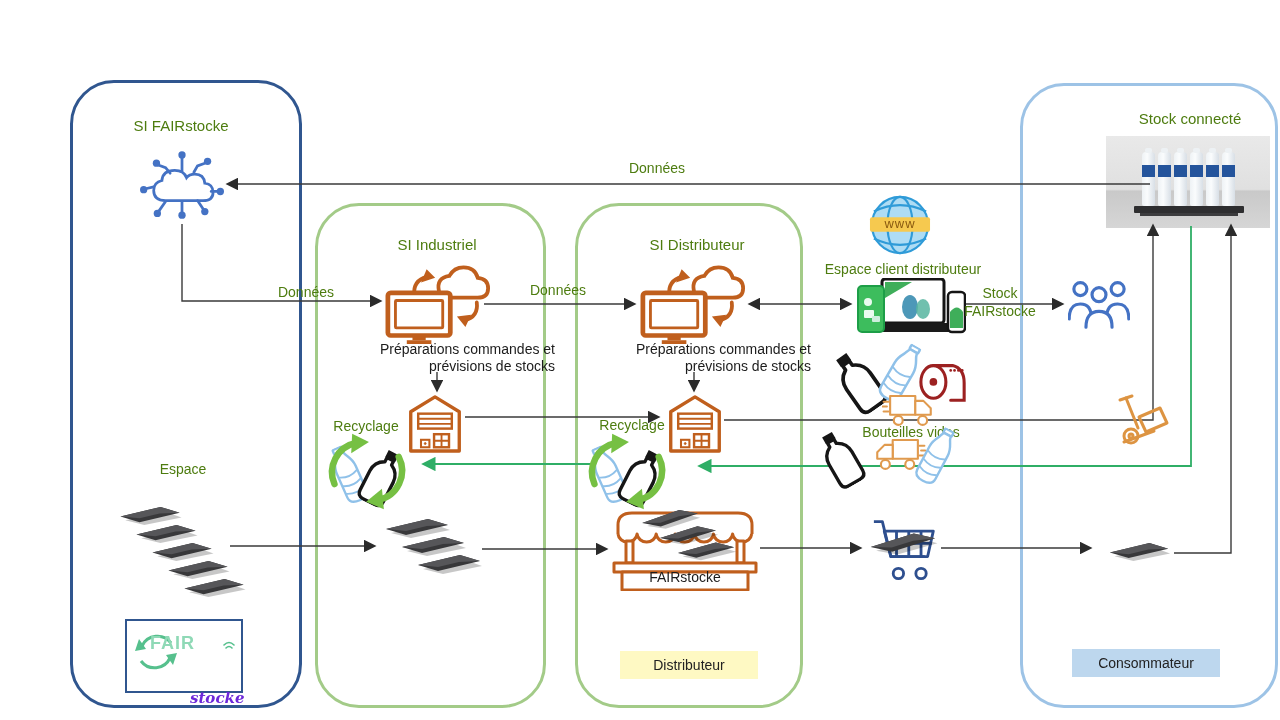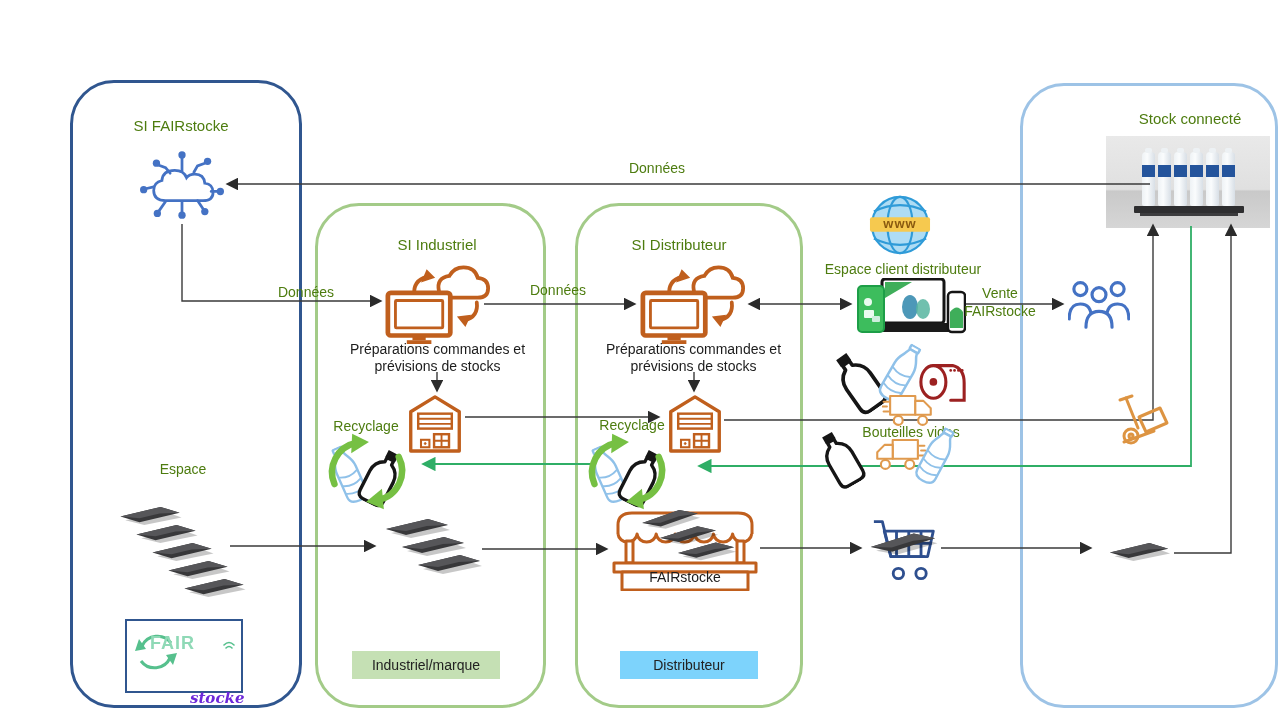--- a/index.html
+++ b/index.html
@@ -1,21 +1,21 @@
 <!DOCTYPE html>
 <html><head>
 <meta charset="utf-8">
 <style>
   html,body{margin:0;padding:0;background:#fff;}
   #canvas{position:relative;width:1280px;height:720px;background:#fff;overflow:hidden;
           font-family:"Liberation Sans",sans-serif;color:#1c1c1c;}
   .abs{position:absolute;}
   .lane{position:absolute;border-radius:44px;background:transparent;}
   .lbl{position:absolute;font-size:14px;color:#4d7c0f;text-align:center;white-space:nowrap;}
-  .lbl2{position:absolute;font-size:14px;color:#1c1c1c;text-align:center;line-height:17px;}
+  .lbl2{position:absolute;font-size:14px;color:#1c1c1c;text-align:right;line-height:17px;}
   .title{position:absolute;top:36px;left:50%;transform:translateX(-50%);
          font-size:33px;color:#111;letter-spacing:0.5px;}
   .footer-box{position:absolute;display:flex;align-items:center;justify-content:center;
               font-size:14px;color:#222;}
   .photo{position:absolute;left:1106px;top:136px;width:164px;height:92px;
          background:linear-gradient(180deg,#e9e9e9 0%,#e0e0e0 58%,#c9c9c9 60%,#d6d6d6 100%);}
   .bottles-row{position:absolute;left:36px;top:16px;display:flex;gap:3px;}
   .pbottle{width:13px;height:54px;background:linear-gradient(90deg,#eef2f5,#fafcfd 40%,#d8dfe6);
            border-radius:4px 4px 2px 2px;position:relative;}
   .pbottle::before{content:'';position:absolute;top:-4px;left:3px;width:7px;height:5px;
@@ -23,21 +23,21 @@
   .pbottle::after{content:'';position:absolute;top:13px;left:0;right:0;height:12px;background:#24549c;}
   .ptray{position:absolute;left:28px;top:70px;width:110px;height:7px;background:#2e2e30;border-radius:1px;}
   .ptray::after{content:'';position:absolute;left:6px;top:7px;width:98px;height:3px;background:#3c3c3e;}
   .logo-box{position:absolute;left:125px;top:619px;width:114px;height:70px;background:#fff;
             border:2px solid #30568f;}
   .logo-fair{position:absolute;left:23px;top:12px;font-size:18px;font-weight:700;
              color:#8fd9b6;letter-spacing:1px;}
   .logo-stocke{position:absolute;left:63px;top:23px;font-size:15px;font-weight:700;font-style:italic;
                color:#6d28d9;font-family:"DejaVu Serif",serif;margin-top:45px;}
   .www-lbl{position:absolute;left:869px;top:216px;width:62px;text-align:center;
-           font-size:13px;font-weight:700;color:#8a5a10;letter-spacing:1px;}
+           font-size:13px;font-weight:400;color:#8a5a10;letter-spacing:1px;}
   .smk-lbl{position:absolute;left:622px;top:569px;width:126px;text-align:center;font-size:14px;}
 </style>
 </head>
 <body>
 
 <div id="canvas">
 
   <svg width="0" height="0" style="position:absolute" aria-hidden="true">
     <defs>
       <symbol id="sym-tray" viewBox="0 0 68 22">
@@ -283,23 +283,22 @@
     </svg>
   <svg class="abs" style="left:383px;top:517px" width="70" height="22">
       <use href="#sym-tray"></use>
     </svg>
   <svg class="abs" style="left:399px;top:535px" width="70" height="22">
       <use href="#sym-tray"></use>
     </svg>
   <svg class="abs" style="left:415px;top:553px" width="70" height="22">
       <use href="#sym-tray"></use>
     </svg>
-  <div class="footer-box" style="left:352px;top:651px;width:148px;height:28px;background:#c5e0b4">Industriel/marque</div>
-
-  <div class="lbl" style="left:594px;top:236px;width:170px;font-size:15px">SI Distributeur</div>
+
+  <div class="lbl" style="left:612px;top:236px;width:170px;font-size:15px">SI Distributeur</div>
   <svg class="abs" style="left:640px;top:257px" width="106" height="87">
       <use href="#sym-si"></use>
     </svg>
   <div class="lbl2" style="left:576px;top:341px;width:235px">Préparations commandes et prévisions de stocks</div>
   <svg class="abs" style="left:667px;top:392px" width="56" height="62">
       <use href="#sym-wh"></use>
     </svg>
   <div class="lbl" style="left:594px;top:417px;width:76px">Recyclage</div>
   <svg class="abs" style="left:584px;top:430px" width="88" height="82">
       <use href="#sym-recycle"></use>
@@ -318,21 +317,21 @@
   <svg class="abs" style="left:640px;top:509px;transform:rotate(-6deg)" width="62" height="20">
       <use href="#sym-tray"></use>
     </svg>
   <svg class="abs" style="left:658px;top:525px;transform:rotate(-4deg)" width="62" height="20">
       <use href="#sym-tray"></use>
     </svg>
   <svg class="abs" style="left:676px;top:541px;transform:rotate(-2deg)" width="62" height="20">
       <use href="#sym-tray"></use>
     </svg>
   <div class="smk-lbl">FAIRstocke</div>
-  <div class="footer-box" style="left:620px;top:651px;width:138px;height:28px;background:#7dd3fc">Distributeur</div>
+  <div class="footer-box" style="left:620px;top:651px;width:138px;height:28px;background:#fef9c3">Distributeur</div>
 
   <svg class="abs" style="left:869px;top:194px" width="62" height="62">
       <use href="#sym-globe"></use>
     </svg>
   <div class="www-lbl">www</div>
   <div class="lbl" style="left:818px;top:261px;width:170px">Espace client distributeur</div>
 
   <svg class="abs" style="left:856px;top:278px" width="110" height="60">
     <rect x="26" y="1" width="62" height="44" rx="3" fill="#fff" stroke="#151515" stroke-width="3"></rect>
     <polygon points="29,4 56,4 29,20" fill="#3fae5a"></polygon>
@@ -340,21 +339,21 @@
     <ellipse cx="67" cy="31" rx="7" ry="10" fill="#57b5a0" opacity="0.85"></ellipse>
     <path d="M20,45 h74 l7,9 H13 z" fill="#1a1a1a"></path>
     <rect x="2" y="8" width="26" height="46" rx="4" fill="#3dbd5d" stroke="#1d9e47" stroke-width="2"></rect>
     <circle cx="12" cy="24" r="4" fill="#eafbef"></circle>
     <rect x="8" y="32" width="10" height="8" rx="1" fill="#eafbef"></rect>
     <rect x="16" y="38" width="8" height="6" rx="1" fill="#cdeedd"></rect>
     <rect x="92" y="14" width="17" height="40" rx="4" fill="#fff" stroke="#151515" stroke-width="2.5"></rect>
     <path d="M94,34 q7,-9 13,0 v16 h-13 z" fill="#3fae5a"></path>
   </svg>
 
-  <div class="lbl" style="left:950px;top:285px;width:100px">Vente</div>
+  <div class="lbl" style="left:950px;top:285px;width:100px">Stock</div>
   <div class="lbl" style="left:943px;top:303px;width:114px">FAIRstocke</div>
   <svg class="abs" style="left:1068px;top:277px" width="62" height="54">
       <use href="#sym-people"></use>
     </svg>
 
   <svg class="abs" style="left:840px;top:350px;transform:rotate(-35deg)" width="38" height="64">
       <use href="#sym-bottle-black"></use>
     </svg>
   <svg class="abs" style="left:886px;top:342px;transform:rotate(30deg)" width="30" height="62">
       <use href="#sym-bottle-blue"></use>
@@ -385,18 +384,19 @@
       <use href="#sym-cart"></use>
     </svg>
   <svg class="abs" style="left:868px;top:532px;transform:rotate(-4deg)" width="72" height="23">
       <use href="#sym-tray"></use>
     </svg>
   <svg class="abs" style="left:1108px;top:541px" width="64" height="21">
       <use href="#sym-tray"></use>
     </svg>
 
   <div class="lbl" style="left:1126px;top:110px;width:128px;font-size:15px">Stock connecté</div>
+  <div class="footer-box" style="left:1072px;top:649px;width:148px;height:28px;background:#bdd7ee">Consommateur</div>
 
   <div class="lbl" style="left:612px;top:160px;width:90px">Données</div>
   <div class="lbl" style="left:270px;top:284px;width:72px">Données</div>
   <div class="lbl" style="left:522px;top:282px;width:72px">Données</div>
 
 </div>
 
 </body></html>

